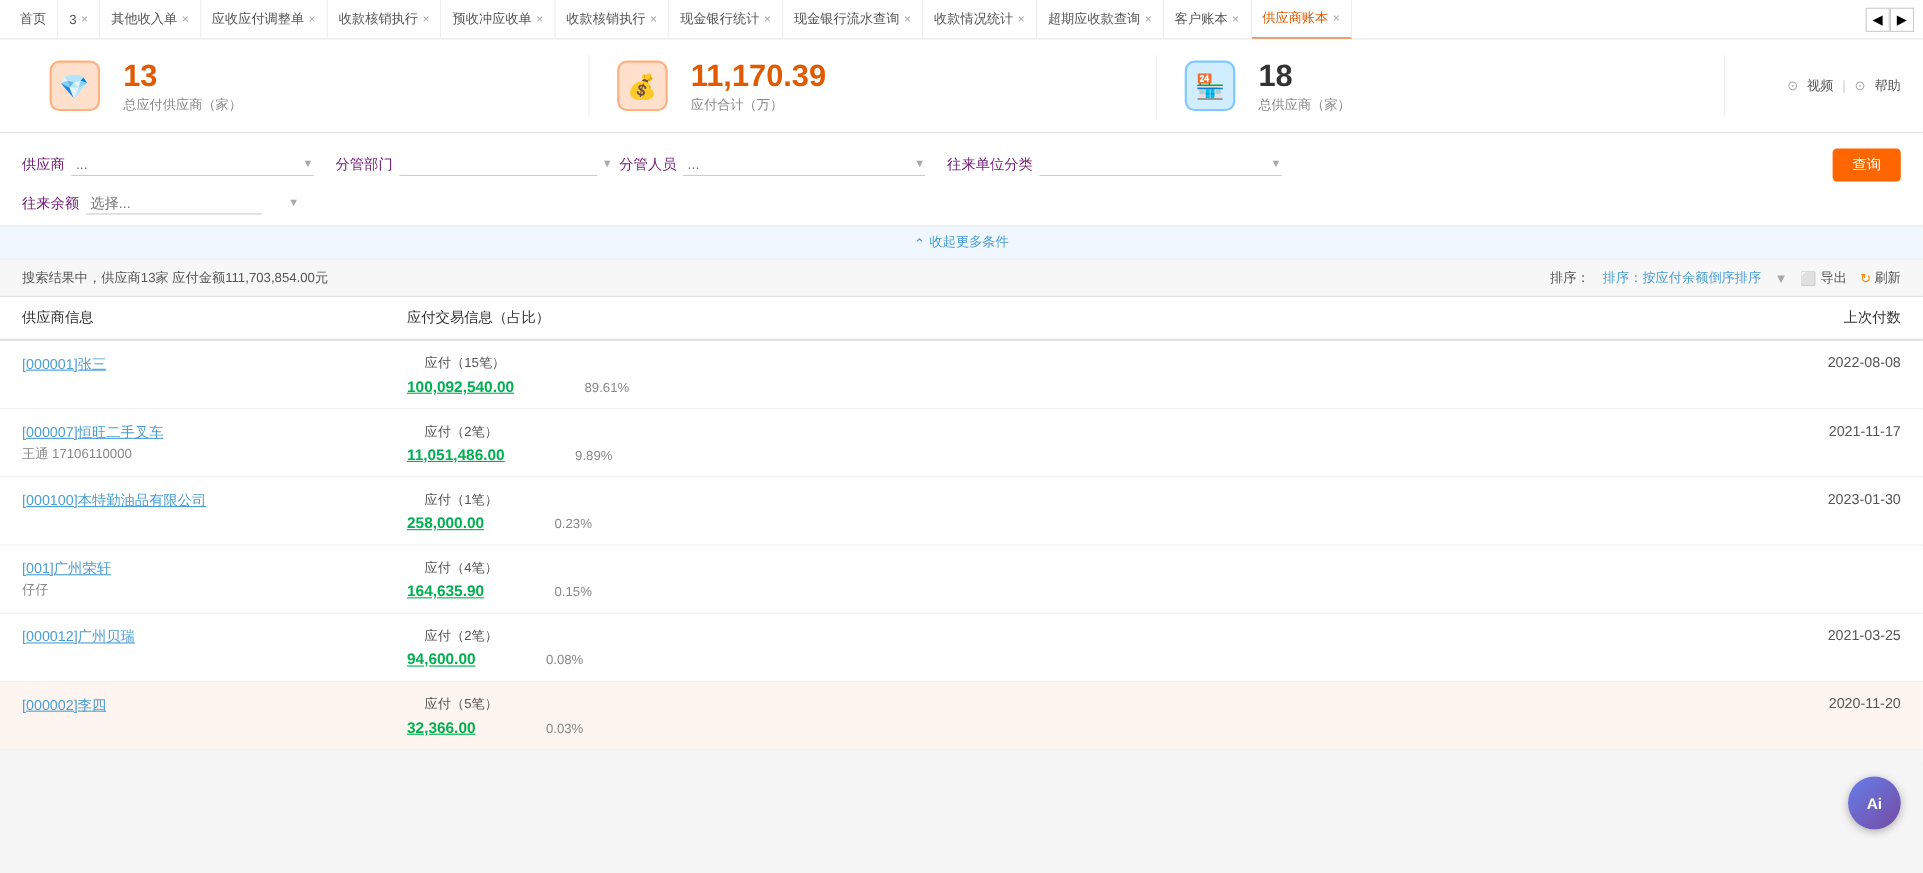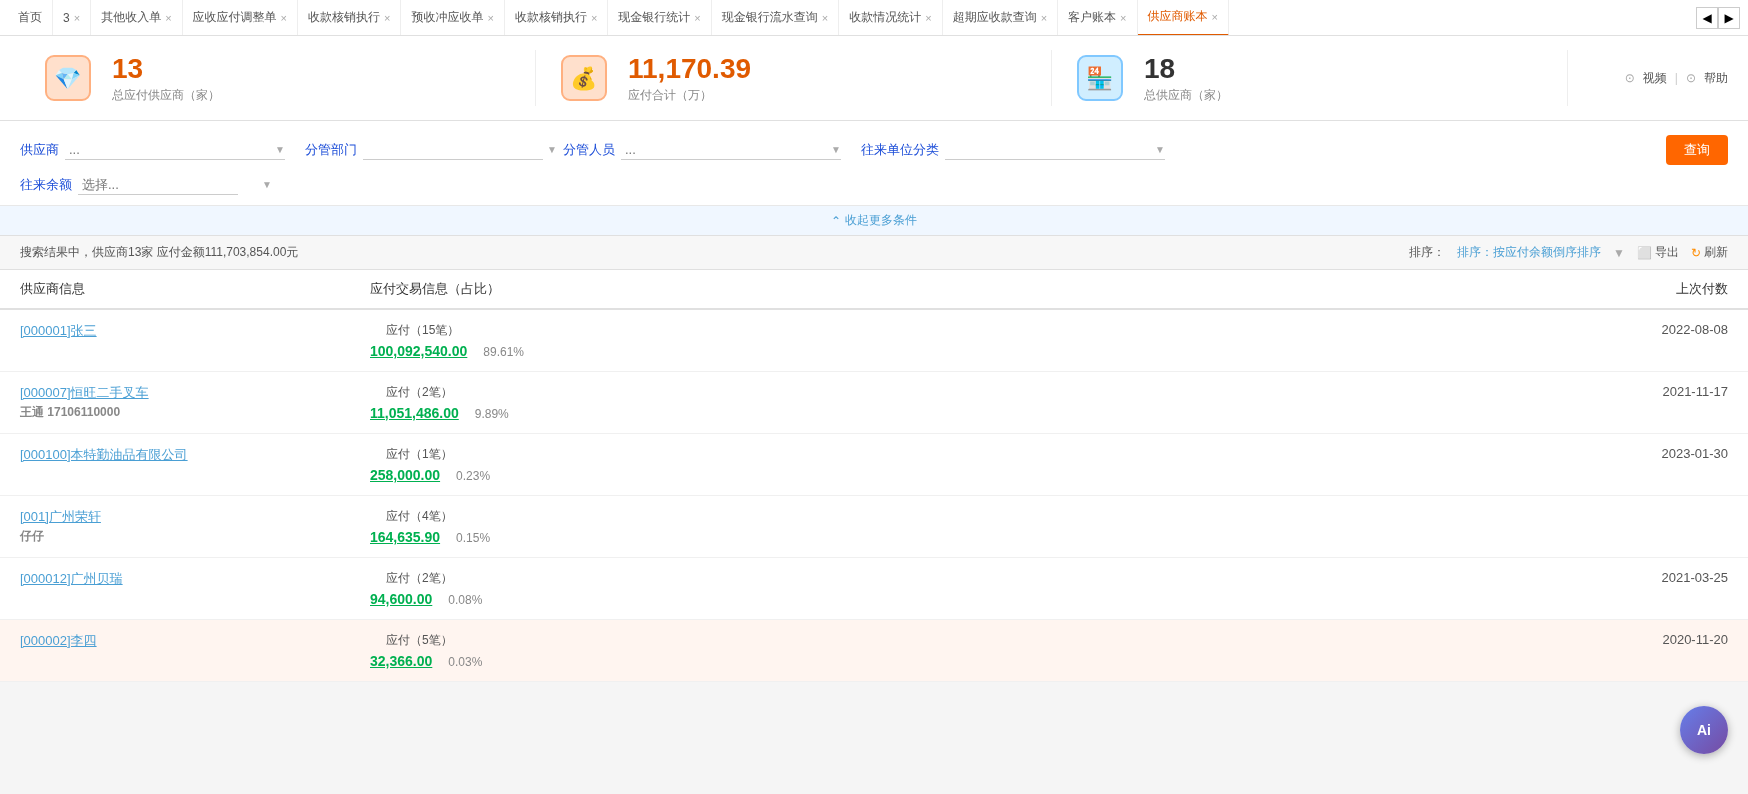--- a/index.html
+++ b/index.html
@@ -104,21 +104,21 @@
       margin-bottom: 10px;
       gap: 20px;
     }
     .filter-item {
       display: flex;
       align-items: center;
       gap: 6px;
     }
     .filter-label {
       font-size: 13px;
-      color: #1d4ed8;
+      color: #701a75;
       white-space: nowrap;
       font-family: Liberation Serif, serif;
     }
     .filter-dropdown {
       display: flex;
       align-items: center;
       border-bottom: 1px solid #ccc;
       width: 220px;
       position: relative;
     }
@@ -217,21 +217,20 @@
     .table-row .supplier-name {
       color: #4a9fd4;
       text-decoration: underline;
       cursor: pointer;
       font-size: 13px;
     }
     .table-row .supplier-contact {
       font-size: 12px;
       color: #888;
       margin-top: 2px;
-      font-weight: bold;
     }
     .table-row .tx-label {
       font-size: 12px;
       color: #555;
       margin-left: 16px;
     }
     .table-row .tx-amount {
       color: #00b050;
       font-size: 14px;
       font-weight: bold;
@@ -244,20 +243,21 @@
       margin-left: 16px;
     }
     .table-row .last-date {
       font-size: 13px;
       color: #555;
     }
     .tx-info {
       display: flex;
       align-items: baseline;
       margin-top: 4px;
+      gap: 48px;
     }
   </style>
 </head>
 <body>
 
 <div class="top-nav">
   <div class="nav-tab">
     <span>首页</span>
   </div>
   <div class="nav-tab">

